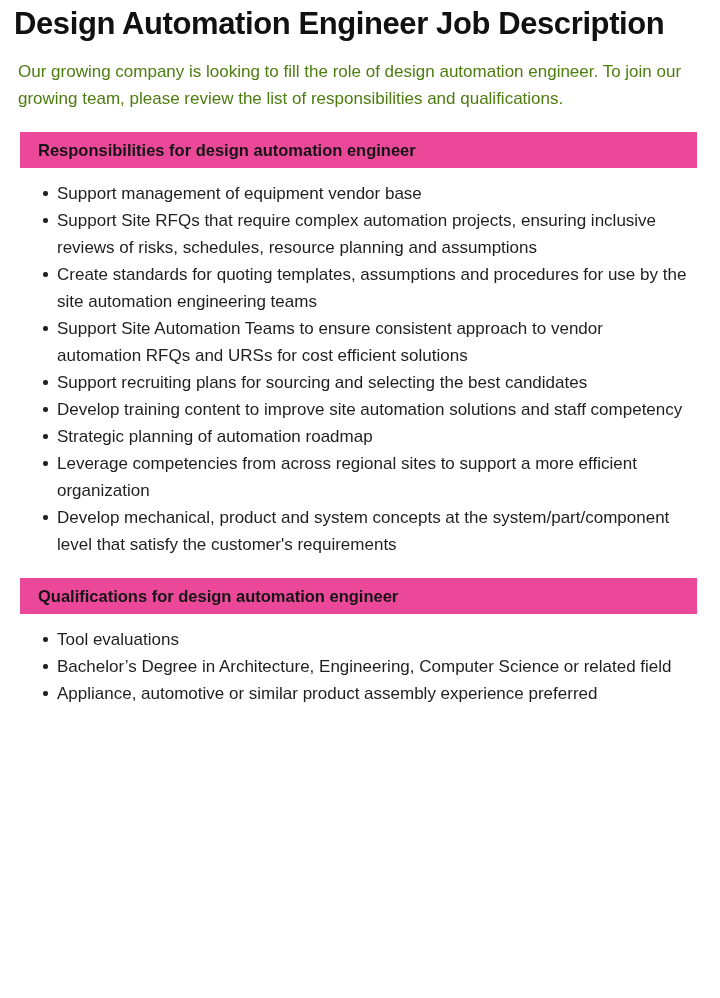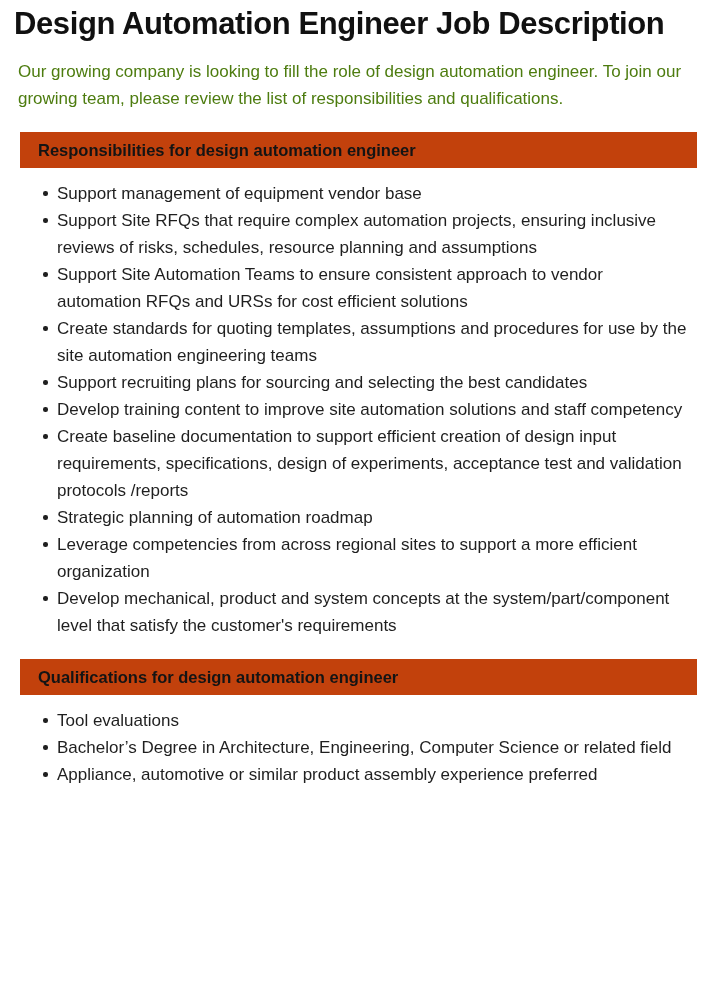--- a/index.html
+++ b/index.html
@@ -37,21 +37,21 @@
     font-size: 17px;
     line-height: 27px;
     color: #4d7c0f;
     max-width: 680px;
   }
   .section {
     margin-top: 20px;
   }
   .section-header {
     margin: 0 23px 0 20px;
-    background: #c2410c;
+    background: #ec4899;
     height: 36px;
     display: flex;
     align-items: center;
     padding: 0 0 0 18px;
     box-sizing: border-box;
   }
   .section-header-text {
     font-size: 16.5px;
     font-weight: bold;
     color: #141414;
@@ -93,25 +93,24 @@
 
   <p class="intro">Our growing company is looking to fill the role of design automation engineer. To join our growing team, please review the list of responsibilities and qualifications.</p>
 
   <section class="section">
     <div class="section-header">
       <span class="section-header-text">Responsibilities for design automation engineer</span>
     </div>
     <ul class="bullets">
       <li>Support management of equipment vendor base</li>
       <li>Support Site RFQs that require complex automation projects, ensuring inclusive reviews of risks, schedules, resource planning and assumptions</li>
+      <li>Create standards for quoting templates, assumptions and procedures for use by the site automation engineering teams</li>
       <li>Support Site Automation Teams to ensure consistent approach to vendor automation RFQs and URSs for cost efficient solutions</li>
-      <li>Create standards for quoting templates, assumptions and procedures for use by the site automation engineering teams</li>
       <li>Support recruiting plans for sourcing and selecting the best candidates</li>
       <li>Develop training content to improve site automation solutions and staff competency</li>
-      <li>Create baseline documentation to support efficient creation of design input requirements, specifications, design of experiments, acceptance test and validation protocols /reports</li>
       <li>Strategic planning of automation roadmap</li>
       <li>Leverage competencies from across regional sites to support a more efficient organization</li>
       <li>Develop mechanical, product and system concepts at the system/part/component level that satisfy the customer's requirements</li>
     </ul>
   </section>
 
   <section class="section">
     <div class="section-header">
       <span class="section-header-text">Qualifications for design automation engineer</span>
     </div>

